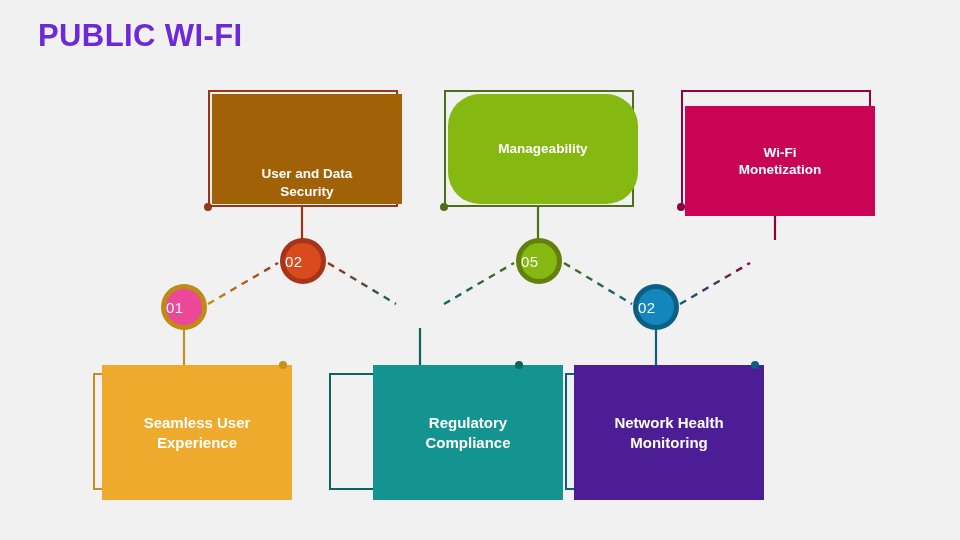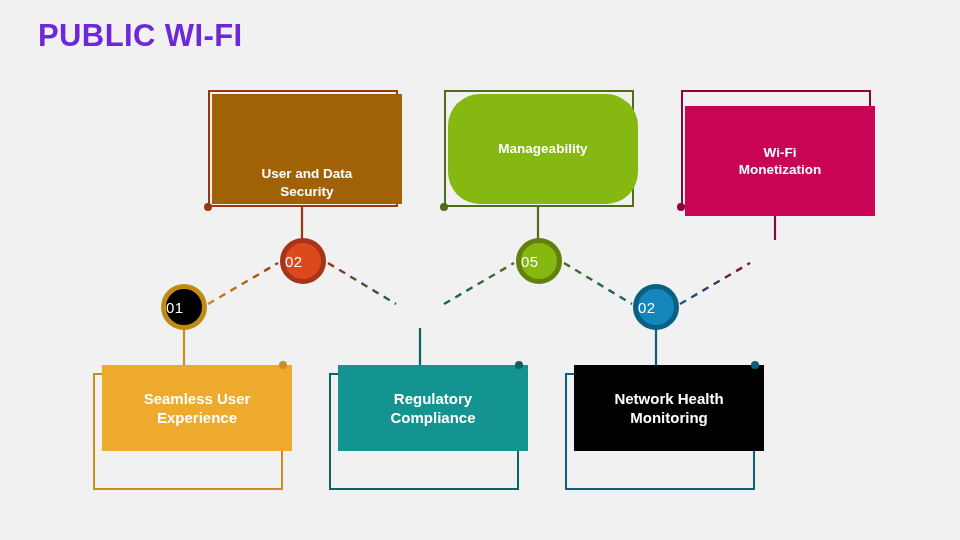--- a/index.html
+++ b/index.html
@@ -72,21 +72,21 @@
     display: block;
     white-space: pre-line;
   }
 
   
   .node.top .frame   { left: 0;  top: 0;   width: 190px; height: 117px; }
   .node.top .card    { left: 4px; top: 4px; width: 190px; height: 110px; font-size: 13.5px; font-weight: bold; }
 
   
   .node.bottom .frame { left: 0;   top: 8px;  width: 190px; height: 117px; }
-  .node.bottom .card  { left: 9px; top: 0px;  width: 190px; height: 86px; font-size: 15px; font-weight: bold; }
+  .node.bottom .card  { left: 9px; top: 0px;  width: 190px; height: 135px; font-size: 15px; font-weight: bold; }
 
   
   .dot {
     position: absolute;
     width: 8px;
     height: 8px;
     border-radius: 50%;
   }
 
   
@@ -183,37 +183,37 @@
     <div class="frame" style="border-color: rgb(197, 144, 31);"></div>
     <div class="card" style="background: rgb(238, 170, 44);">
       <span class="card-label">Seamless User
 Experience</span>
     </div>
     <div class="dot" style="left: 186px; top: -4px; background: rgb(197, 144, 31);"></div>
   </div>
 
   <div class="node bottom" style="left:329px; top:365px;">
     <div class="frame" style="border-color: rgb(12, 99, 96);"></div>
-    <div class="card" style="background: rgb(19, 148, 144);">
+    <div class="card" style="background: rgb(19, 148, 144); margin-left: 35px;">
       <span class="card-label">Regulatory
 Compliance</span>
     </div>
     <div class="dot" style="left: 186px; top: -4px; background: rgb(12, 99, 96);"></div>
   </div>
 
   <div class="node bottom" style="left:565px; top:365px;">
     <div class="frame" style="border-color: rgb(13, 94, 128);"></div>
-    <div class="card" style="background: #000000; justify-content: center;">
+    <div class="card" style="background: #4c1d95; justify-content: center;">
       <span class="card-label">Network Health
 Monitoring</span>
     </div>
     <div class="dot" style="left: 186px; top: -4px; background: rgb(13, 94, 128);"></div>
   </div>
 
-  <div class="circle" style="left: 161px; top: 284px; background: #000000; border-color: rgb(192, 138, 23);">
+  <div class="circle" style="left: 161px; top: 284px; background: #ec4899; border-color: rgb(192, 138, 23);">
     <span>01</span>
   </div>
   <div class="circle" style="left: 280px; top: 238px; background: rgb(218, 74, 29); border-color: rgb(165, 52, 26);">
     <span>02</span>
   </div>
   <div class="circle" style="left: 516px; top: 238px; background: rgb(133, 184, 16); border-color: rgb(99, 128, 13);">
     <span>05</span>
   </div>
   <div class="circle" style="left: 633px; top: 284px; background: rgb(19, 135, 187); border-color: rgb(10, 95, 130);">
     <span>02</span>

